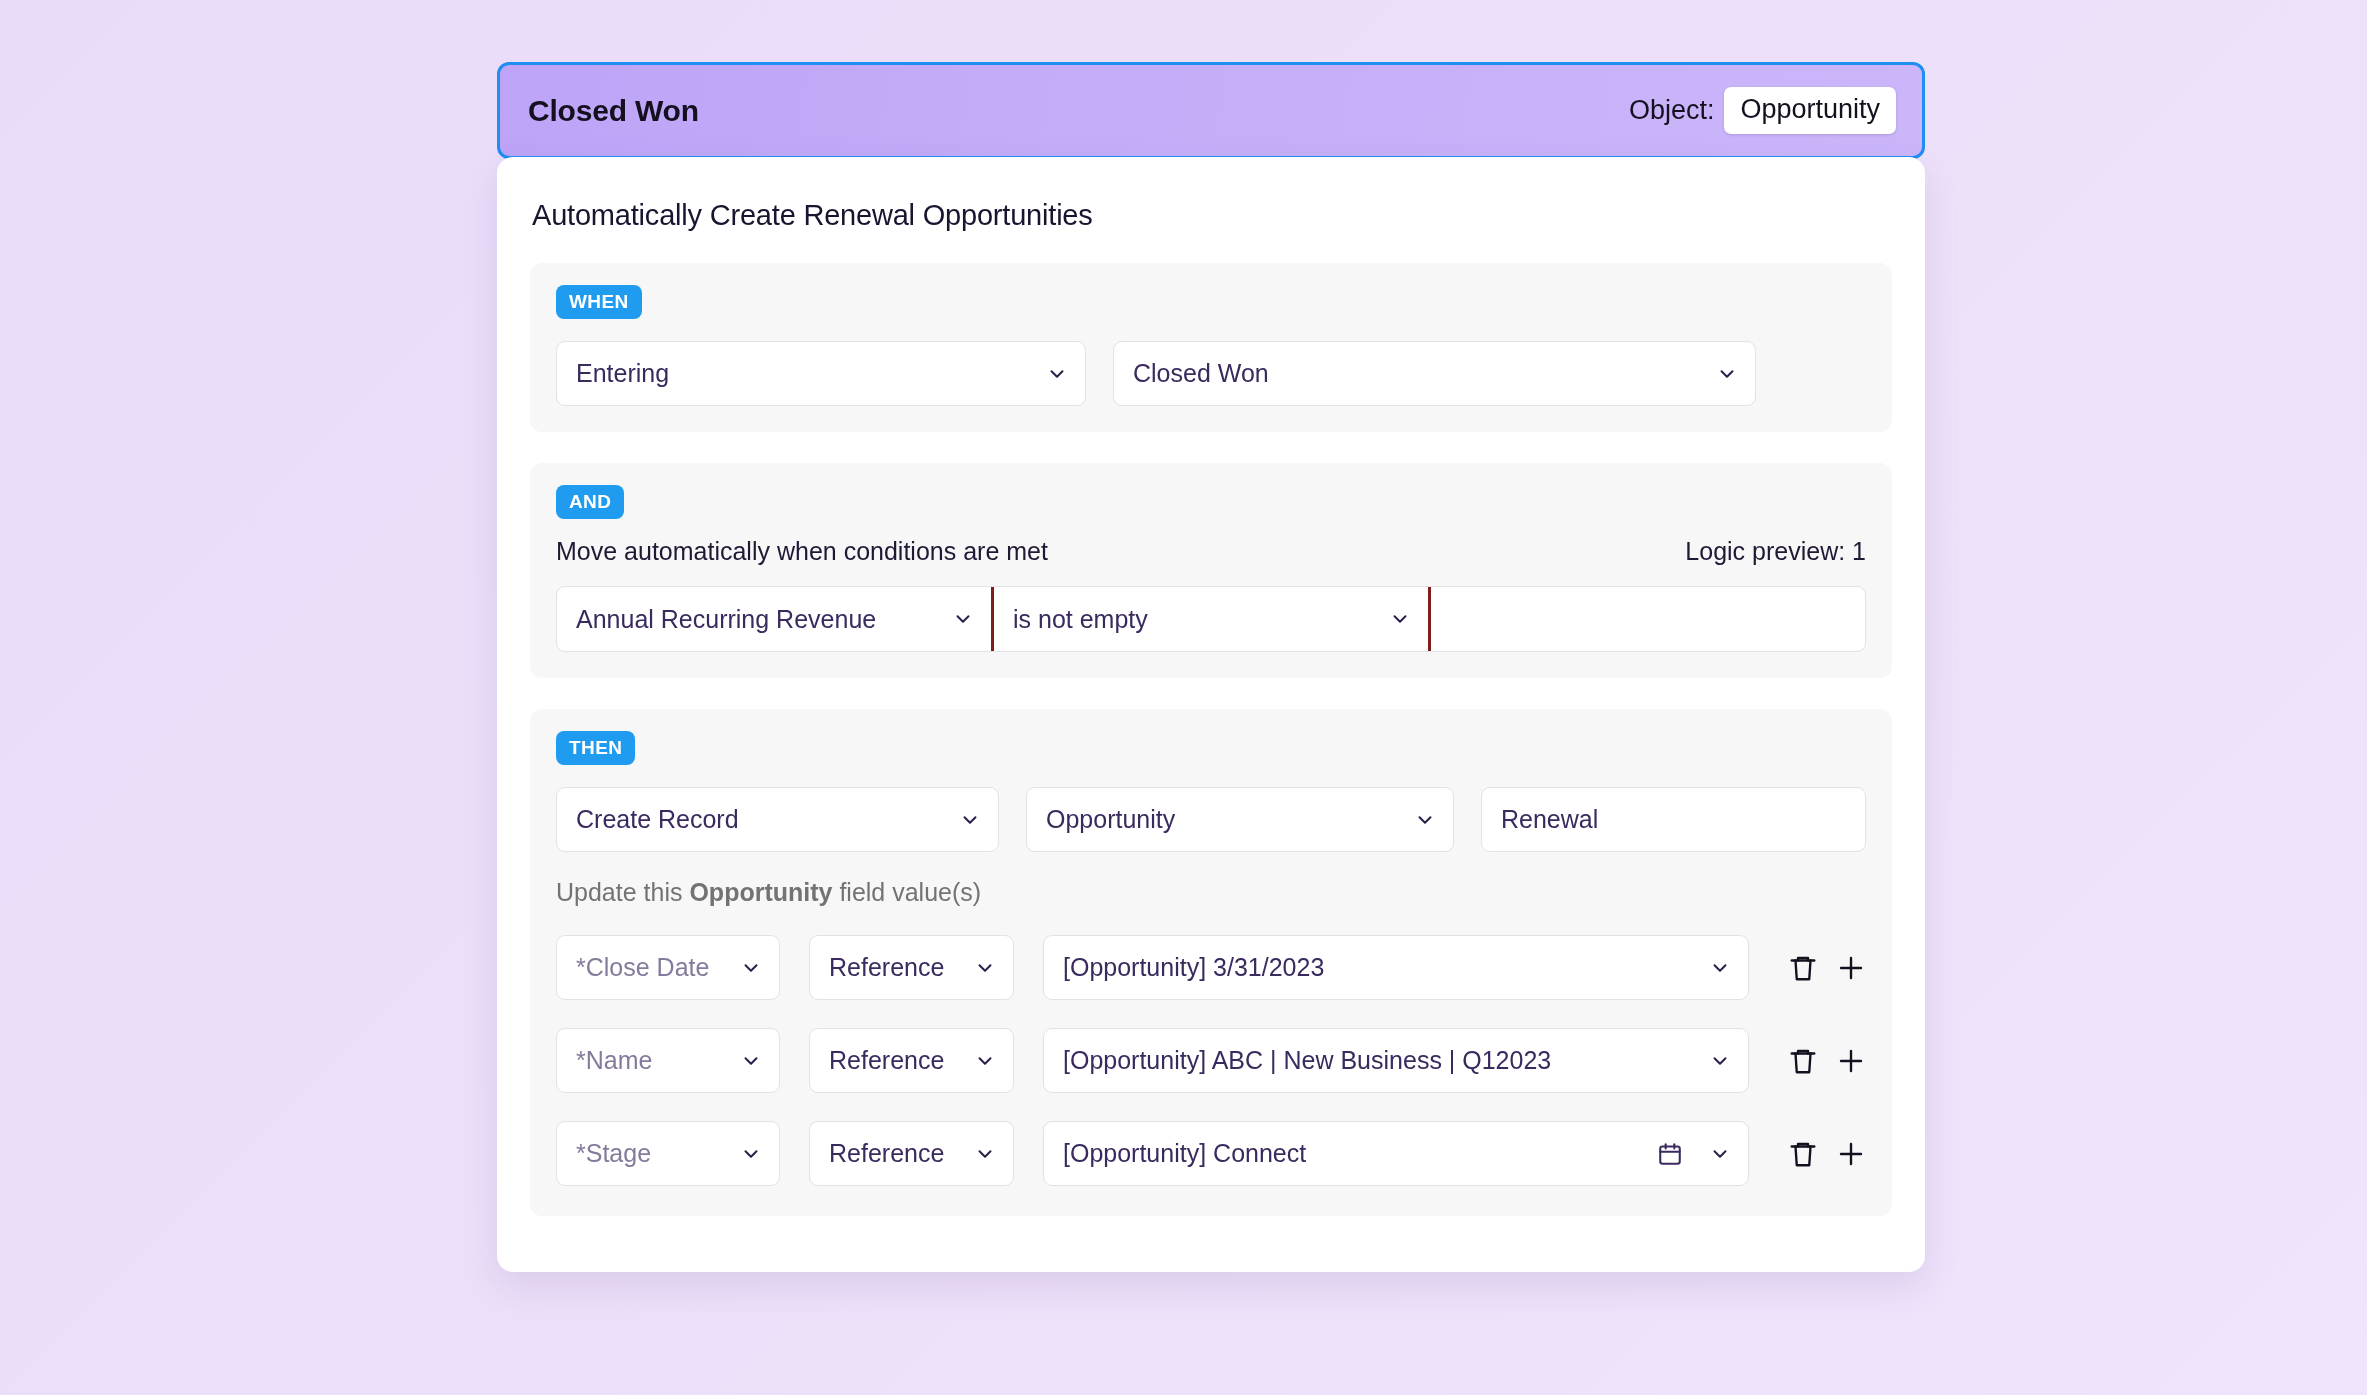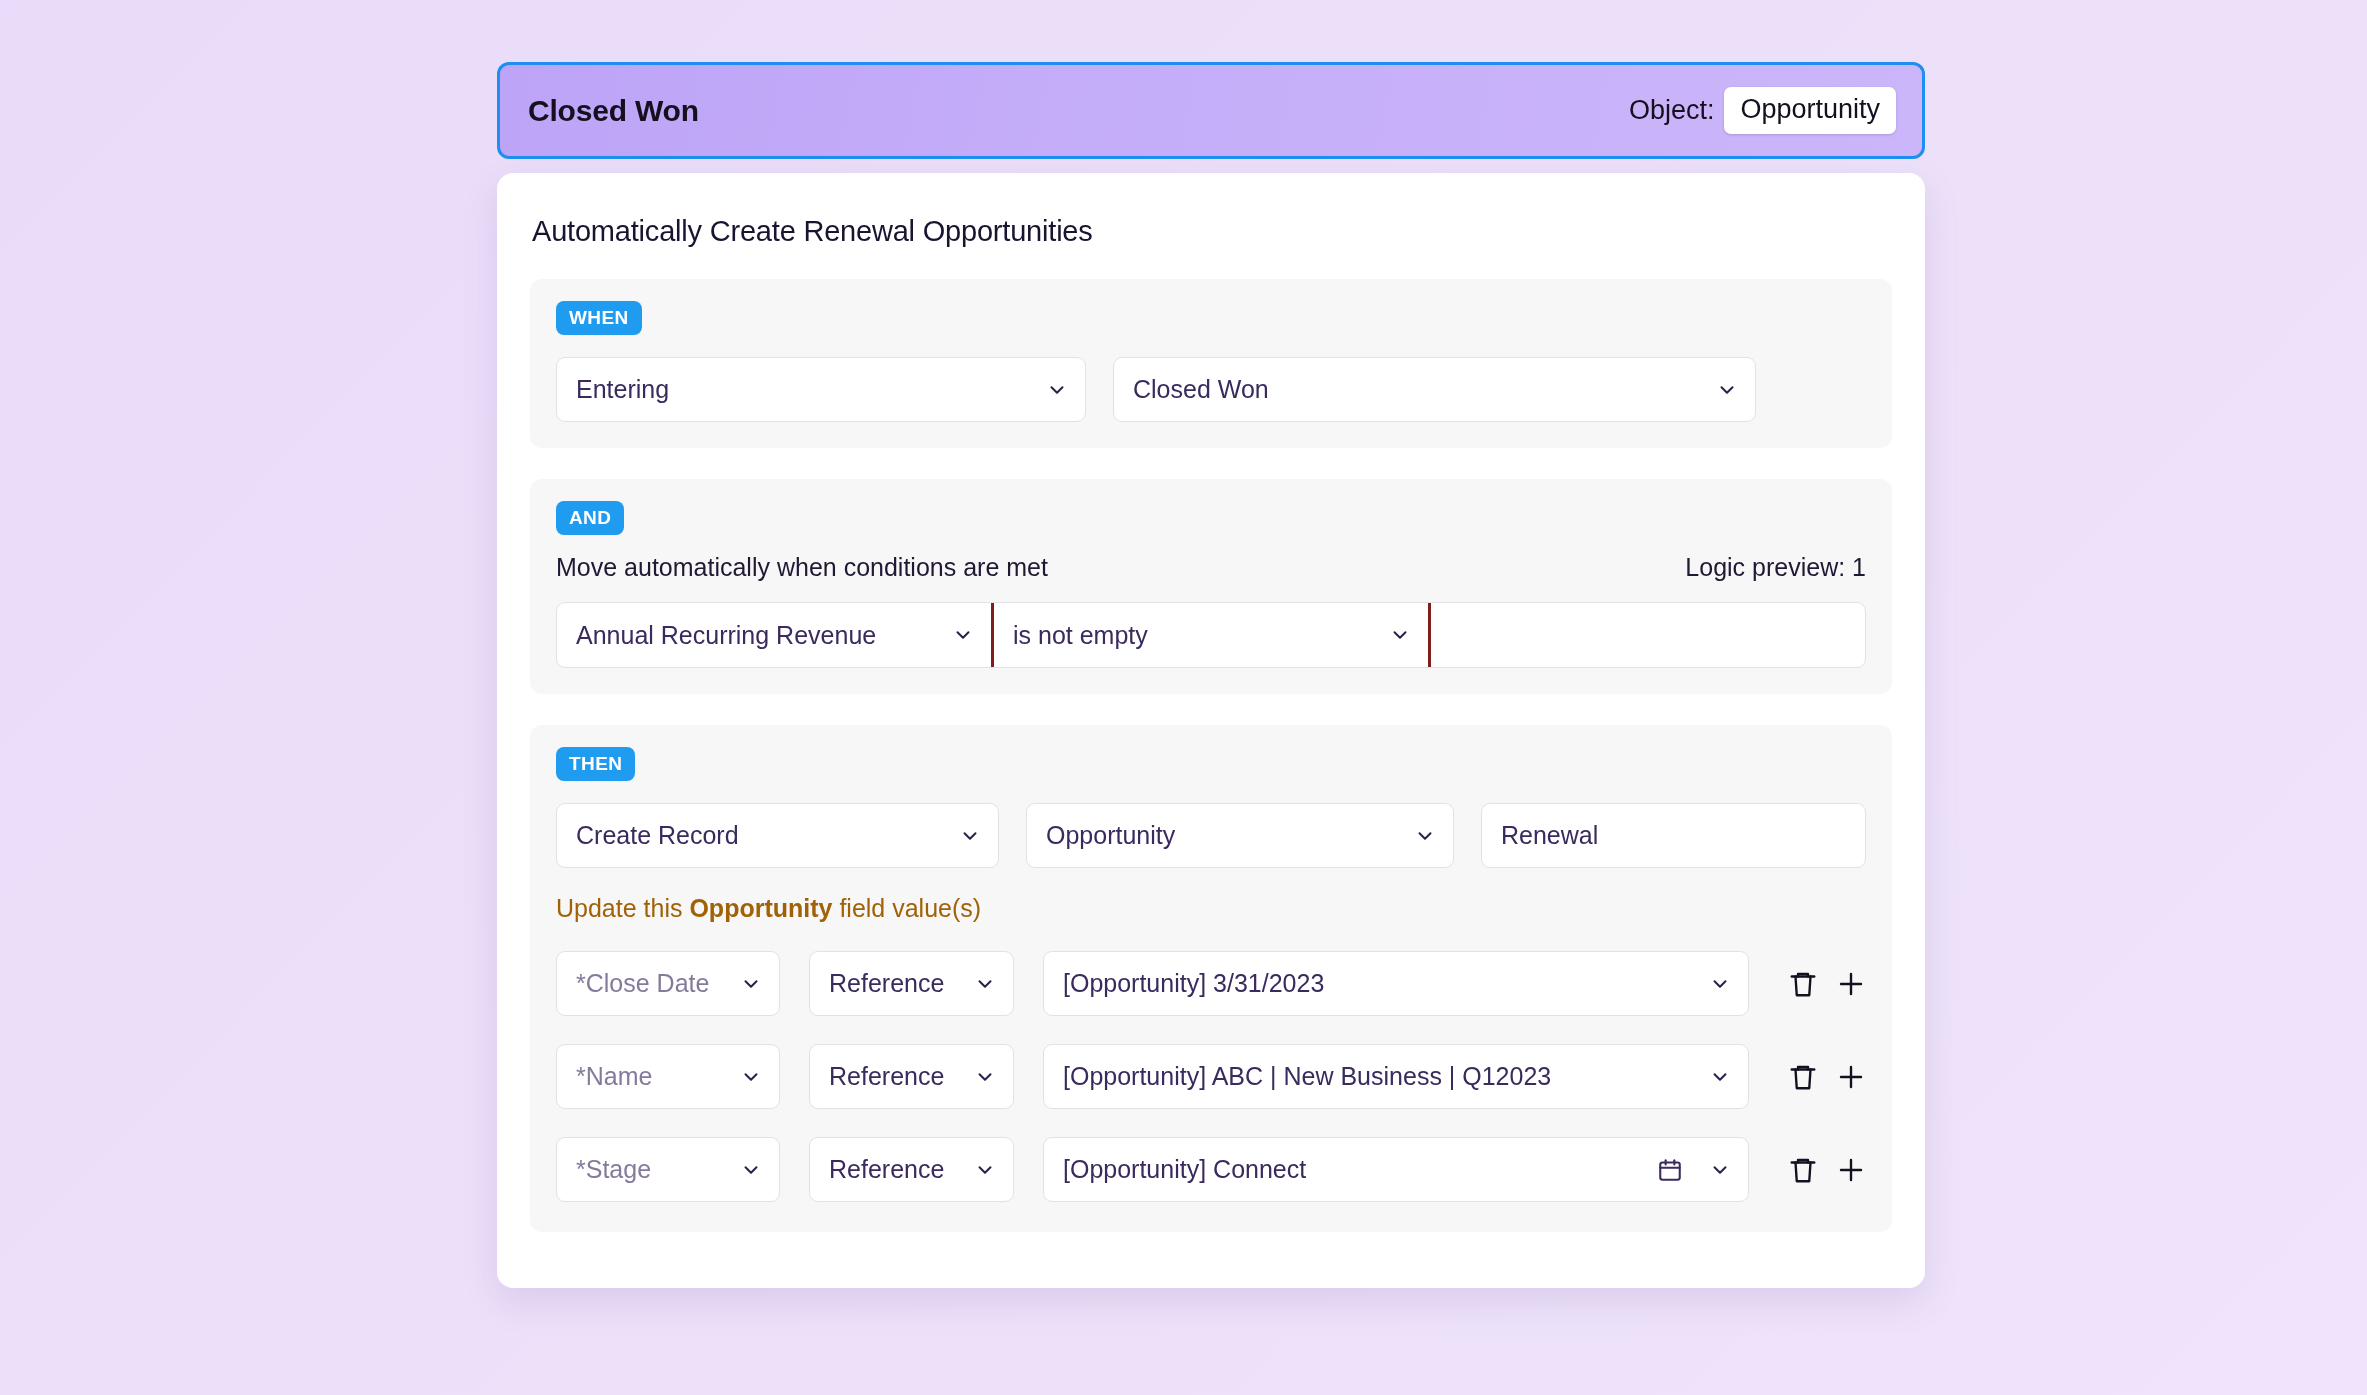--- a/index.html
+++ b/index.html
@@ -63,21 +63,21 @@
     padding: 7px 16px 9px 16px;
     font-size: 27px;
     color: #14101f;
     box-shadow: 0 1px 3px rgba(40,20,80,0.18);
   }
 
   
   .card {
     position: absolute;
     left: 497px;
-    top: 173px;
+    top: 157px;
     width: 1428px;
     height: 1115px;
     background: #ffffff;
     border-radius: 16px;
     box-shadow: 0 14px 36px rgba(95,62,150,0.13);
     padding: 34px 33px 16px 33px;
   }
 
   .card-title {
     font-size: 29px;
@@ -181,21 +181,21 @@
   .seg-val   { flex: 1 1 auto; }
 
   
   .then-a { flex: 0 0 443px; }
   .then-b { flex: 0 0 428px; }
   .then-c { flex: 1 1 auto; justify-content: flex-start; cursor: text; }
 
   .update-line {
     margin-top: 26px;
     font-size: 25px;
-    color: #a16207;
+    color: #737373;
   }
   .update-line b { font-weight: bold; }
 
   
   .map-row {
     display: flex;
     align-items: center;
     gap: 29px;
     margin-top: 28px;
   }

